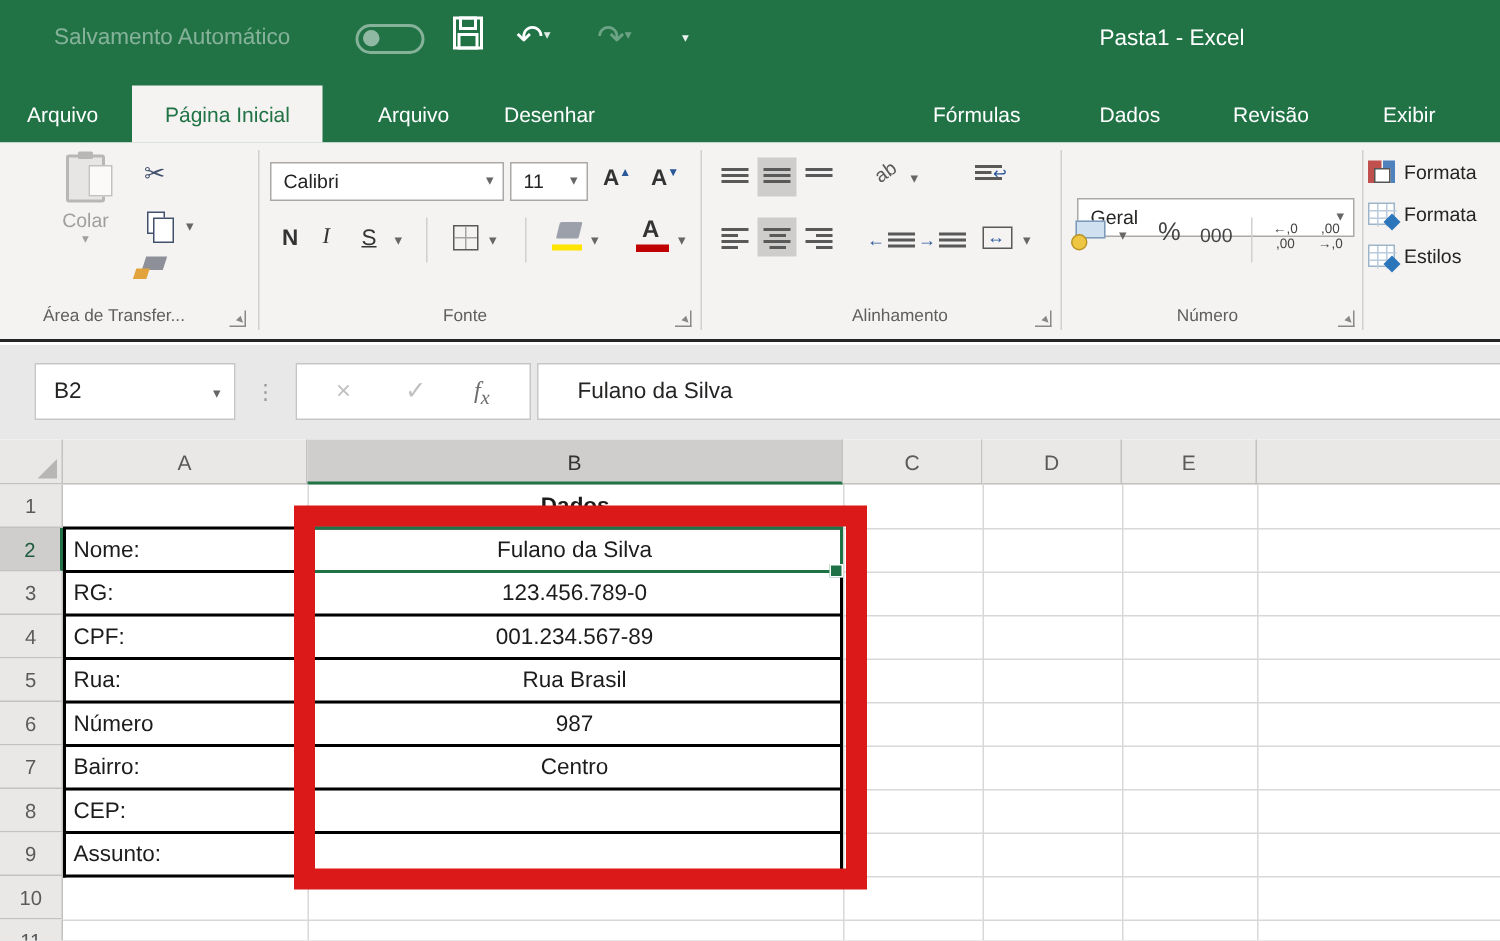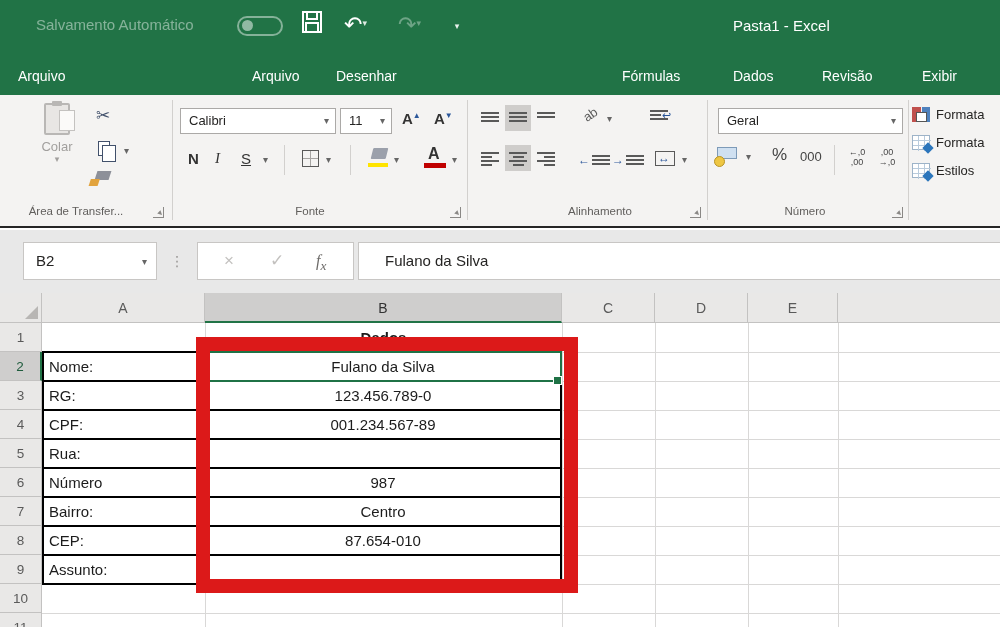--- a/index.html
+++ b/index.html
@@ -159,20 +159,21 @@
     <span class="qat" style="left:344px;"><span class="glyph">↶</span><span class="mini">▾</span></span>
     <span class="qat dim" style="left:398px;"><span class="glyph">↷</span><span class="mini">▾</span></span>
     <span class="qat-more">
       <span class="bar"></span>
       <span class="chev">▾</span>
     </span>
 
     <span class="win-title">Pasta1 - Excel</span>
 
     <span class="tab" style="left:12px;">Arquivo</span>
+    <span class="tab active" style="left:88px;">Página Inicial</span>
     <span class="tab" style="left:246px;">Arquivo</span>
     <span class="tab" style="left:330px;">Desenhar</span>
     <span class="tab" style="left:616px;">Fórmulas</span>
     <span class="tab" style="left:727px;">Dados</span>
     <span class="tab" style="left:816px;">Revisão</span>
     <span class="tab" style="left:916px;">Exibir</span>
   </div>
 
   <div class="ribbon">
 
@@ -286,21 +287,21 @@
 
     <span style="position:absolute;left:655px;top:56px;width:20px;height:15px;border:1px solid #595959;"></span>
     <span class="blue" style="position:absolute;left:658px;top:56px;font-size:12px;">↔</span>
     <span class="caret" style="position:absolute;left:682px;top:59px;">▾</span>
     <div class="glabel" style="left:540px;width:120px;">Alinhamento</div>
     <div class="launcher" style="left:690px;">
         <span>▾</span>
       </div>
     <div class="gsep" style="left:707px;"></div>
 
-    <div class="combo" style="left:718px;width:185px;">
+    <div class="combo" style="left:718px;width:185px;margin-top:24px;">
       <span>Geral</span>
       <span class="car">▾</span>
     </div>
     <span class="money-ic"></span>
     <span class="caret" style="position:absolute;left:746px;top:56px;">▾</span>
     <span style="position:absolute;left:772px;top:50px;font-size:17px;color:#444;">%</span>
     <span style="position:absolute;left:800px;top:54px;font-size:13px;color:#444;">000</span>
     <div class="gsep" style="left:834px;top:50px;height:30px;"></div>
     <div class="decs" style="left:842px;">
       <div>←,0</div>
@@ -420,23 +421,23 @@
     <div class="cellA" style="top:117px;">CPF:</div>
     <div class="cellA" style="top:146px;">Rua:</div>
     <div class="cellA" style="top:175px;">Número</div>
     <div class="cellA" style="top:204px;">Bairro:</div>
     <div class="cellA" style="top:233px;">CEP:</div>
     <div class="cellA" style="top:262px;">Assunto:</div>
 
     <div class="cellB" style="top:59px;">Fulano da Silva</div>
     <div class="cellB" style="top:88px;">123.456.789-0</div>
     <div class="cellB" style="top:117px;">001.234.567-89</div>
+    <div class="cellB" style="top:146px;">Rua Brasil</div>
     <div class="cellB" style="top:175px;">987</div>
     <div class="cellB" style="top:204px;">Centro</div>
-    <div class="cellB" style="top:233px;">87.654-010</div>
 
     <div class="selbox"></div>
     <div class="handle"></div>
   </div>
 
   <div class="red-rect"></div>
 
 </div>
 
 </body></html>

